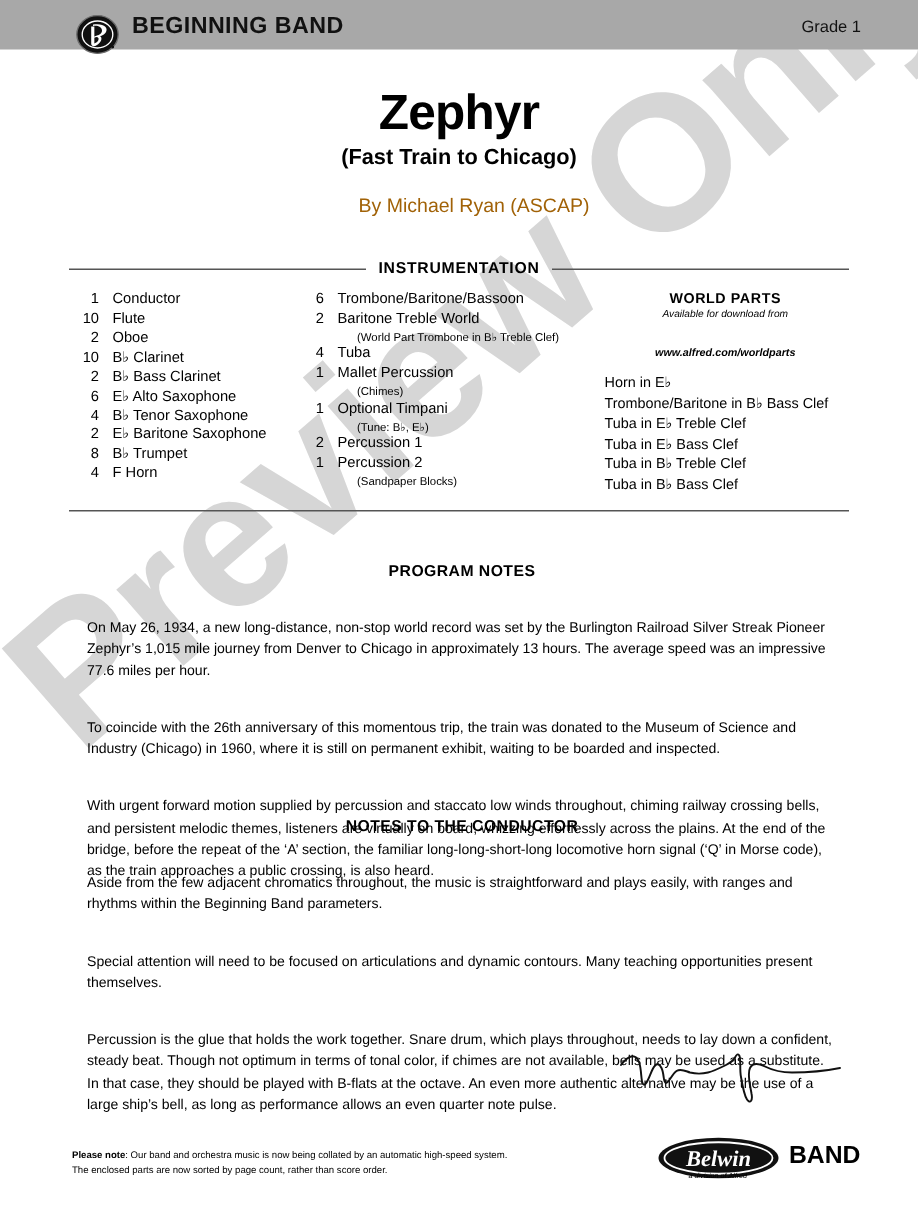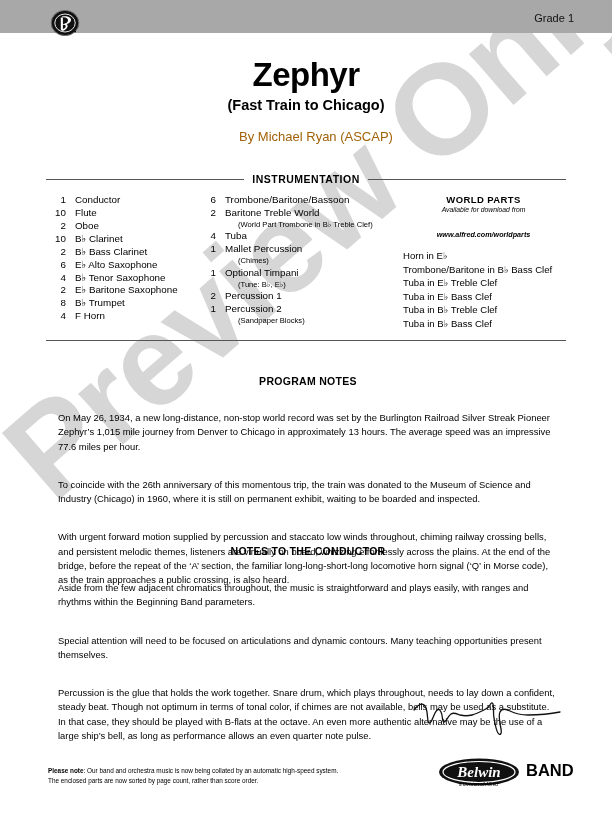--- a/index.html
+++ b/index.html
@@ -312,20 +312,21 @@
     <svg viewBox="0 0 100 100" width="30" height="30" aria-hidden="true">
       <ellipse cx="50" cy="50" rx="46" ry="42" fill="#111111"></ellipse>
       <ellipse cx="50" cy="50" rx="46" ry="42" fill="none" stroke="#6e6e6e" stroke-width="3"></ellipse>
       <ellipse cx="50" cy="50" rx="34" ry="30" fill="none" stroke="#ffffff" stroke-width="3"></ellipse>
       <path d="M40 28 C62 24 76 34 68 46 C62 55 48 56 40 54 C52 54 60 48 60 41 C60 33 50 29 40 31 Z" fill="#ffffff"></path>
       <path d="M36 32 L36 70 C36 76 42 78 48 74 C58 68 62 58 56 54 C50 50 42 54 40 60 C44 55 50 54 52 58 C54 62 49 69 43 70 L43 32 Z" fill="#ffffff"></path>
       <circle cx="84" cy="78" r="3" fill="#111111"></circle>
     </svg>
   </div>
 
+  <div id="brand-title">BEGINNING BAND</div>
   <div id="grade-label">Grade 1</div>
 
   <div id="title-block">
     <div id="work-title">Zephyr</div>
     <div id="work-subtitle">(Fast Train to Chicago)</div>
     <div id="composer-credit">By Michael Ryan (ASCAP)</div>
   </div>
 
   <div id="instrumentation">
 

